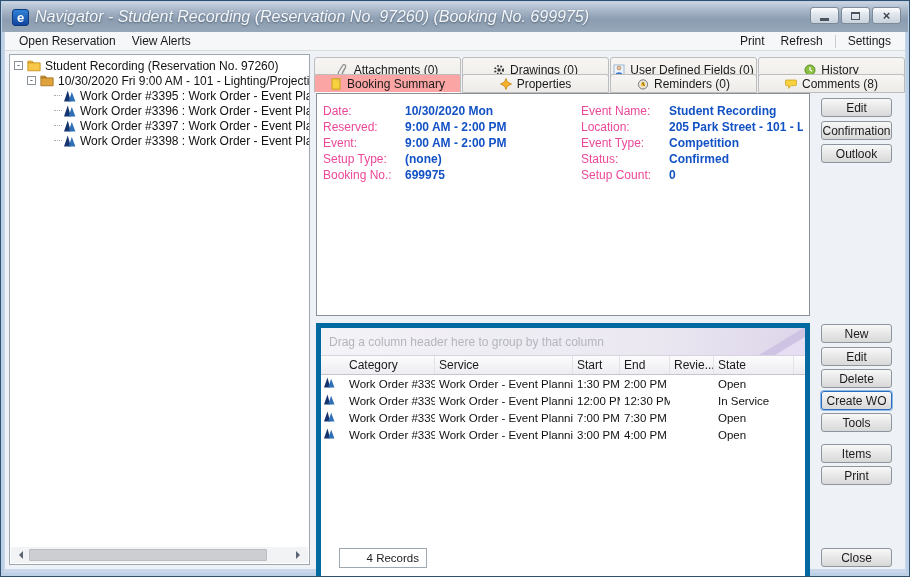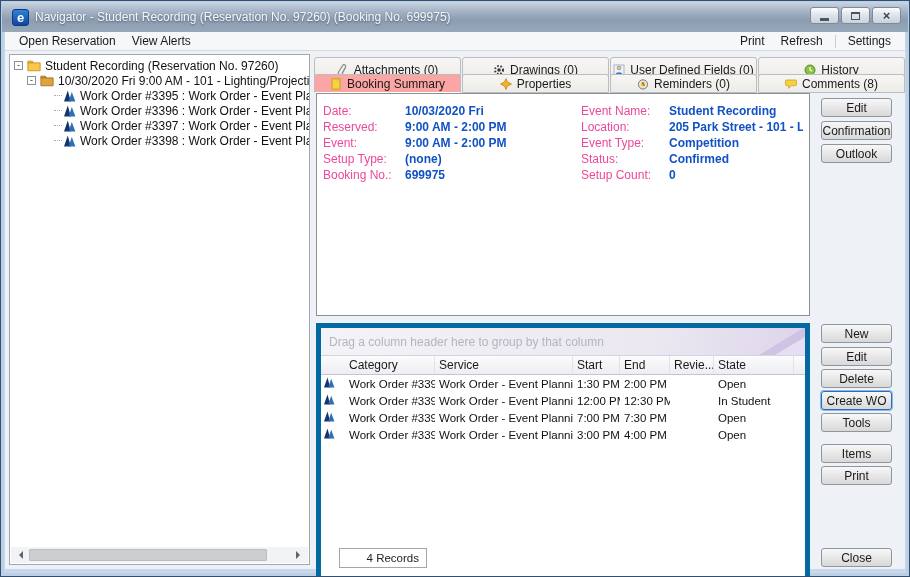--- a/index.html
+++ b/index.html
@@ -17,21 +17,21 @@
     position:absolute; left:1px; right:1px; top:1px; height:30px;
     background:linear-gradient(#c9d4e2 0%, #a5b4c6 30%, #8c9db1 60%, #97a8ba 100%);
     display:flex; align-items:center; padding:0 8px;
   }
   .appicon {
     width:17px; height:17px; border-radius:3px; margin:0 6px 0 2px;
     background:linear-gradient(#2e82d8,#12459e); color:#fff;
     font-weight:bold; font-size:13px; line-height:16px; text-align:center;
     border:1px solid #0c3a80;
   }
-  .title-text { color:#f4f7fa; font-size:12px; text-shadow:0 1px 2px rgba(30,45,60,.55); }
+  .title-text { color:#f4f7fa; font-size:16px; text-shadow:0 1px 2px rgba(30,45,60,.55);font-style:italic; }
   .win-controls { position:absolute; right:7px; top:5px; display:flex; gap:2px; }
   .wbtn {
     width:29px; height:17px; border:1px solid #7c8a99; border-radius:3px;
     background:linear-gradient(#fdfdfe,#dfe5ec 45%,#c9d2dc);
     display:flex; align-items:center; justify-content:center;
     color:#3d4752; font-size:11px; line-height:1; cursor:default;
   }
   .g-min { width:9px; height:3px; background:#4a545f; margin-top:7px; }
   .g-max { width:9px; height:8px; border:1px solid #4a545f; border-top:2px solid #4a545f; }
   .g-close { font-size:13px; font-weight:bold; }
@@ -326,21 +326,21 @@
         </span>
         <span>Comments (8)</span>
       </div>
     </div>
 
     <div class="summary">
       <div class="sum-cols">
         <div class="sum-col left">
           <div class="srow">
               <span class="slabel">Date:</span>
-              <span class="svalue">10/03/2020 Fri</span>
+              <span class="svalue">10/30/2020 Mon</span>
             </div>
           <div class="srow">
               <span class="slabel">Reserved:</span>
               <span class="svalue">9:00 AM - 2:00 PM</span>
             </div>
           <div class="srow">
               <span class="slabel">Event:</span>
               <span class="svalue">9:00 AM - 2:00 PM</span>
             </div>
           <div class="srow">
@@ -417,21 +417,21 @@
             <span><svg width="11" height="11" viewBox="0 0 12 12">
                 <polygon points="0,11.5 3.8,0.5 6.8,11.5" fill="#16356e"></polygon>
                 <polygon points="4.6,11.5 7.8,2 11.4,11.5" fill="#2f6fb5"></polygon>
               </svg></span>
           </div>
         <div class="gc c-cat">Work Order #3396</div>
         <div class="gc c-svc">Work Order - Event Planning</div>
         <div class="gc c-start">12:00 PM</div>
         <div class="gc c-end">12:30 PM</div>
         <div class="gc c-rev"></div>
-        <div class="gc c-state">In Student</div>
+        <div class="gc c-state">In Service</div>
       </div>
       <div class="grow">
         <div class="gc c-icon">
             <span><svg width="11" height="11" viewBox="0 0 12 12">
                 <polygon points="0,11.5 3.8,0.5 6.8,11.5" fill="#16356e"></polygon>
                 <polygon points="4.6,11.5 7.8,2 11.4,11.5" fill="#2f6fb5"></polygon>
               </svg></span>
           </div>
         <div class="gc c-cat">Work Order #3397</div>
         <div class="gc c-svc">Work Order - Event Planning</div>

